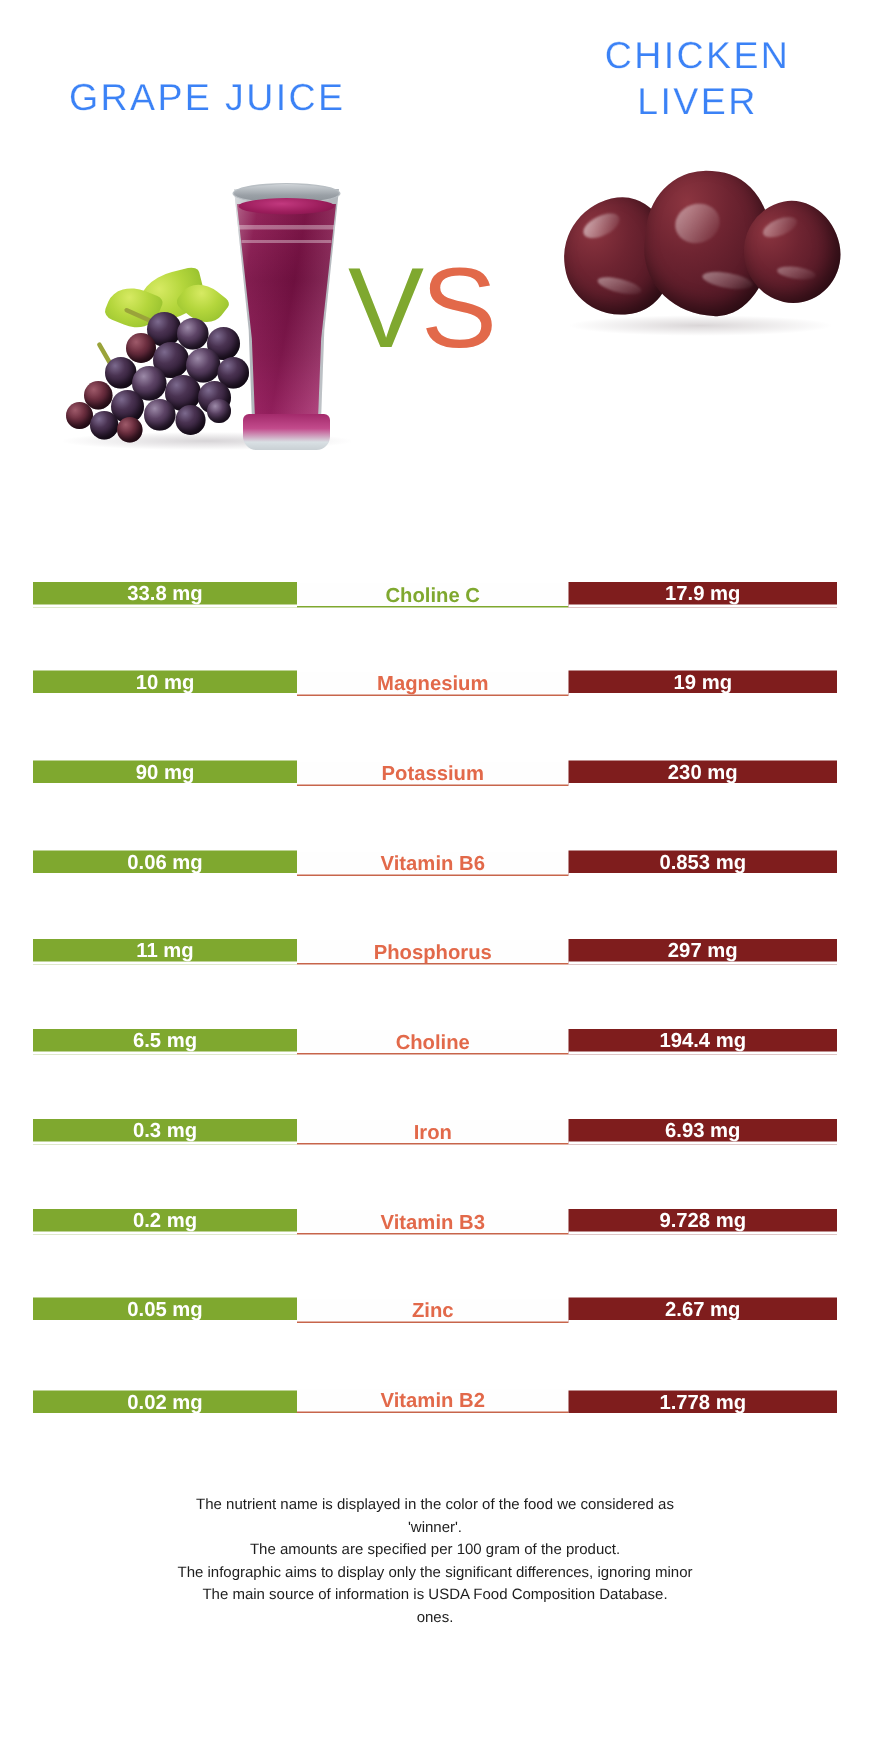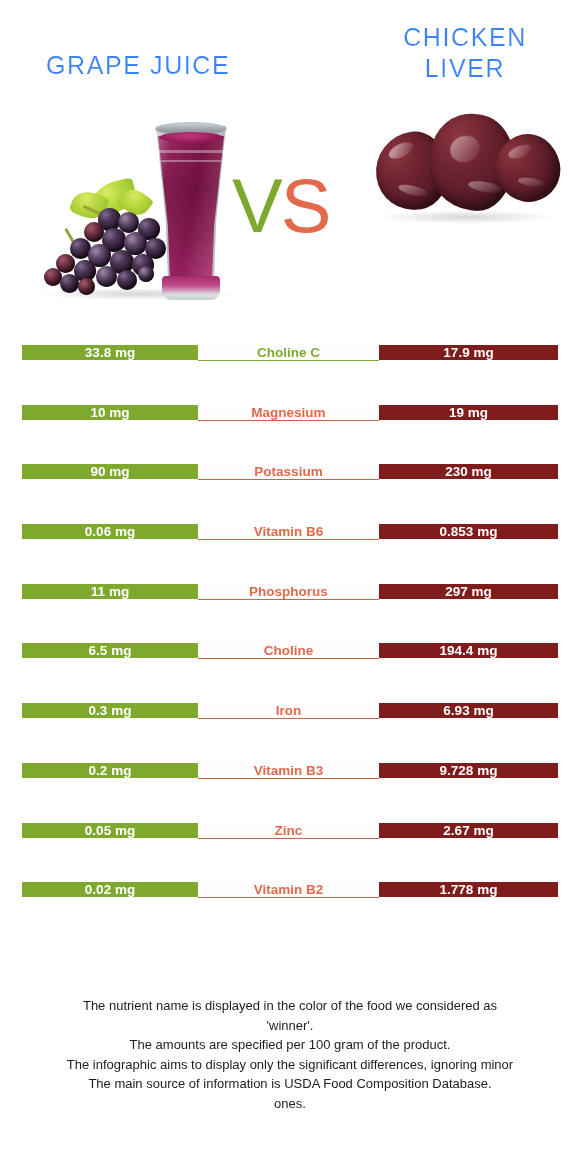--- a/index.html
+++ b/index.html
@@ -205,21 +205,21 @@
   
   .table {
     position: absolute;
     left: 22px;
     top: 345px;
     width: 536px;
   }
   .row {
     display: flex;
     height: 59.7px;
-    align-items: flex-start;
+    align-items: flex-end;
   }
   .cell {
     display: flex;
     align-items: center;
     justify-content: center;
     font-size: 13.5px;
     font-weight: 700;
     box-sizing: border-box;
   }
   .cell-left {
@@ -246,21 +246,21 @@
   .row:last-child .cell-left,
   .row:last-child .cell-right { border-bottom: none; }
 
   
   .footer {
     position: absolute;
     left: 22px;
     top: 996px;
     width: 536px;
     text-align: center;
-    font-size: 13px;
+    font-size: 10px;
     line-height: 1.5;
     color: #1d1d1d;
     font-family: "Liberation Sans", sans-serif;
   }
   .footer div { margin: 0; }
 </style>
 </head>
 <body>
 
 <div class="header">

